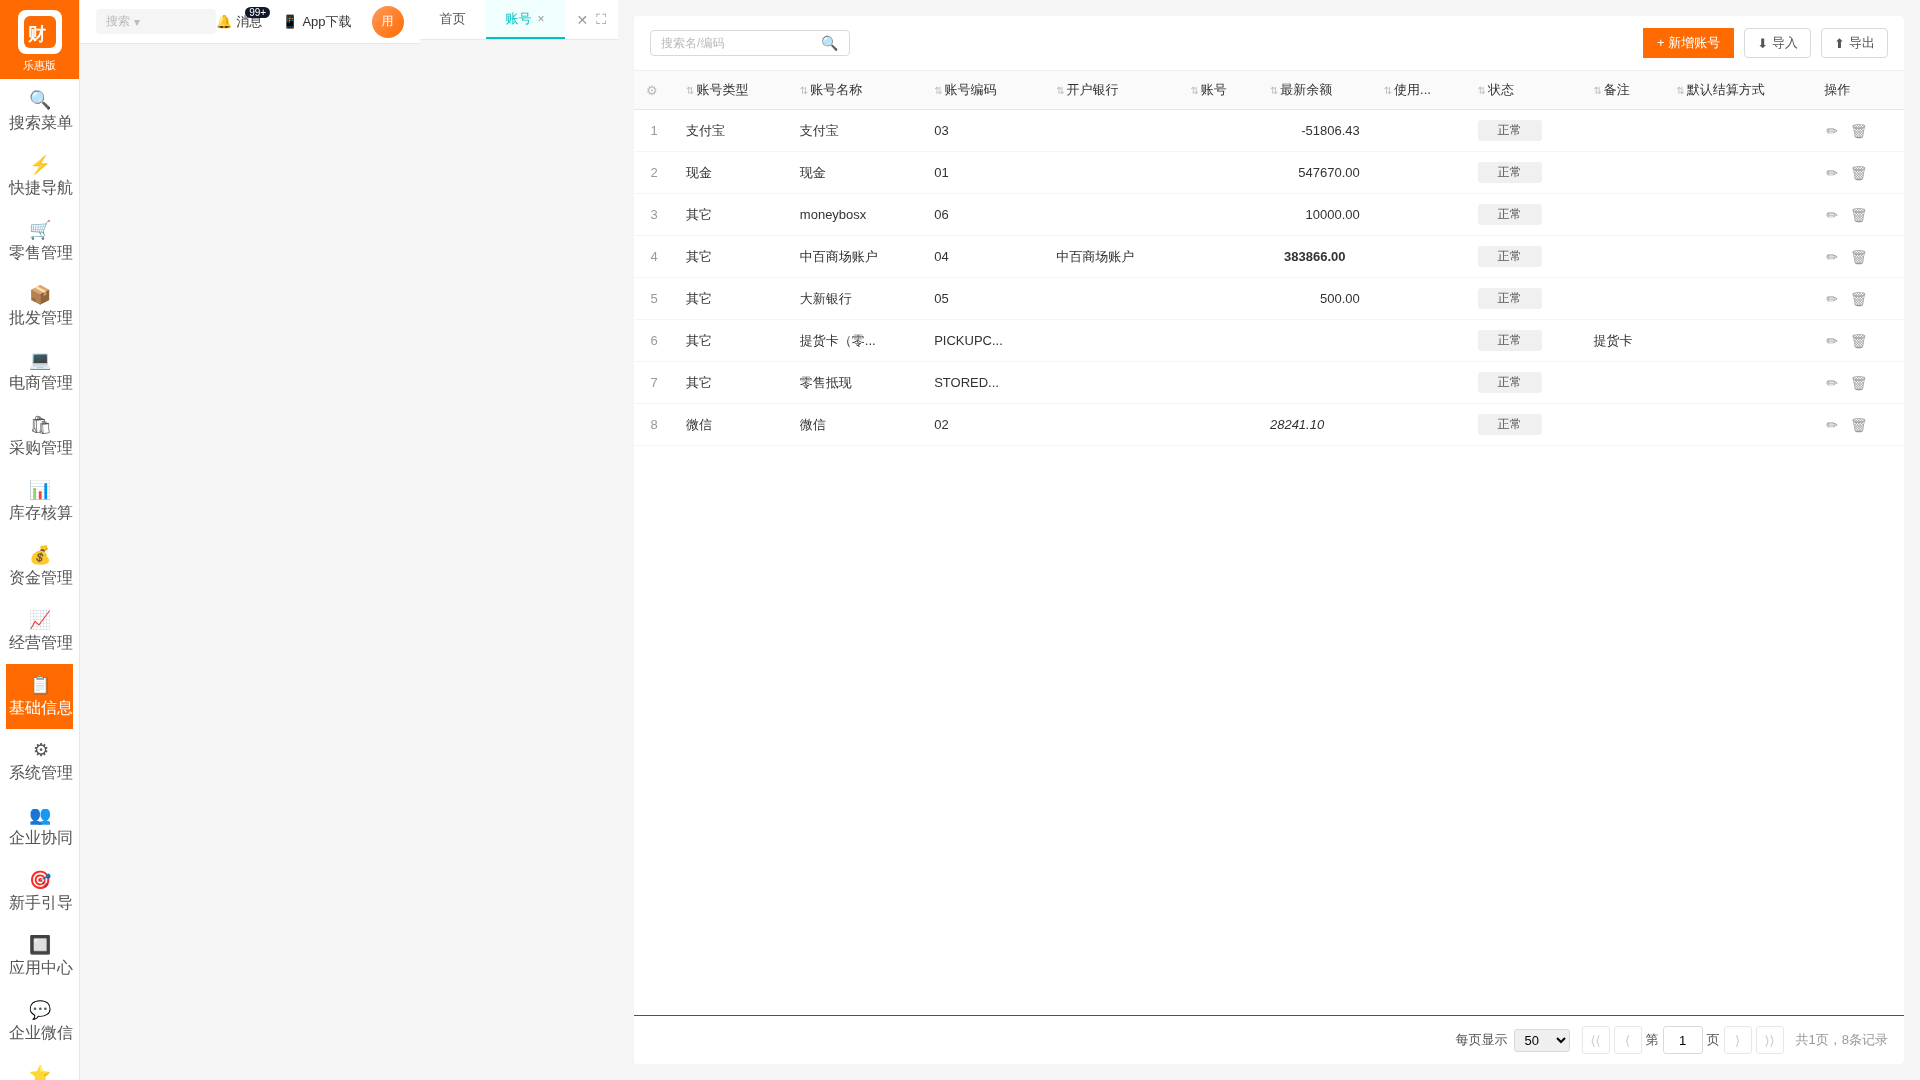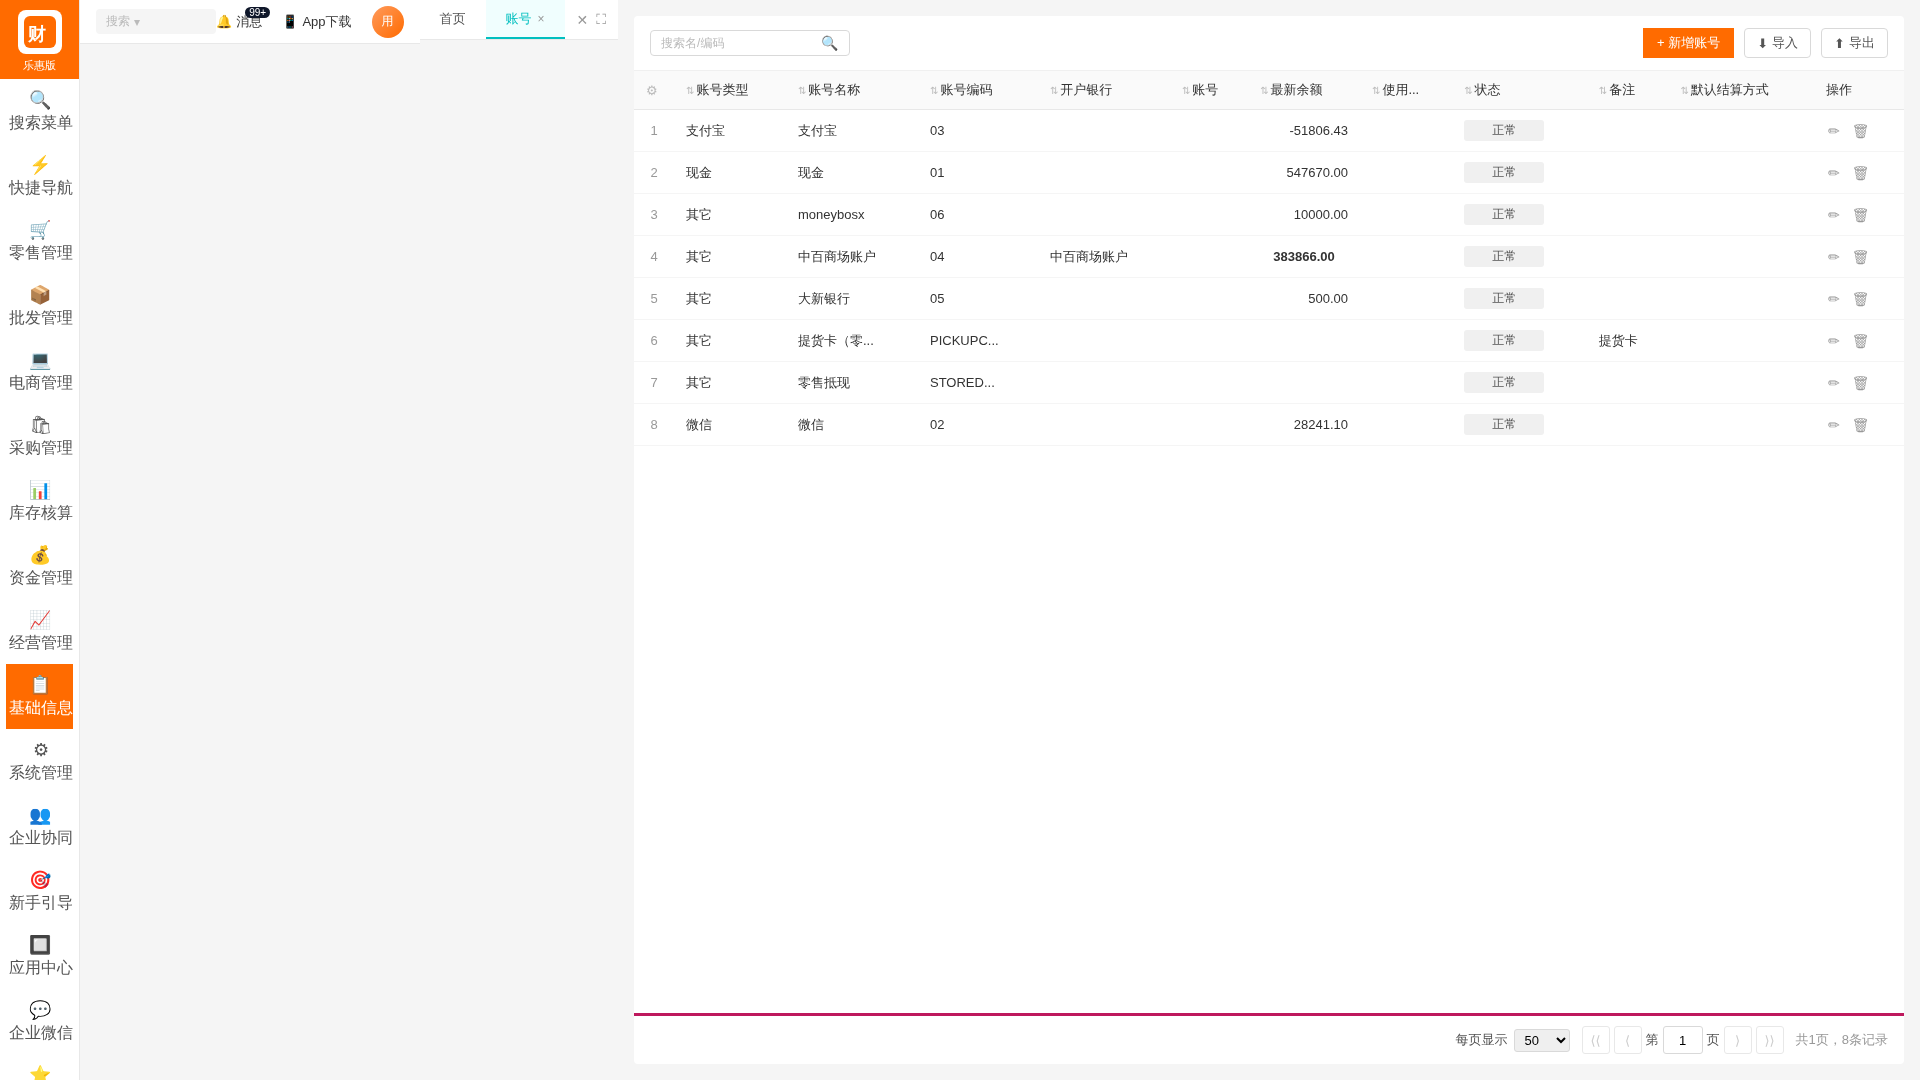--- a/index.html
+++ b/index.html
@@ -284,21 +284,21 @@
     }
     tbody td {
       padding: 10px 12px;
       color: #333;
       white-space: nowrap;
     }
     .row-index { color: #999; text-align: center; width: 40px; }
 
     .status-badge {
       display: inline-block;
-      padding: 2px 28px;
+      padding: 2px 20px;
       border-radius: 3px;
       font-size: 12px;
       background: #f0f0f0;
       color: #555;
     }
     .status-normal {
       background: #f0f0f0;
       color: #555;
     }
 
@@ -312,21 +312,21 @@
       font-size: 14px;
       padding: 2px;
     }
 
     
     .table-footer {
       display: flex;
       align-items: center;
       justify-content: flex-end;
       padding: 10px 16px;
-      border-top: 3px solid #be185d;
+      border-top: 1px solid #be185d;
       gap: 12px;
       flex-shrink: 0;
     }
     .per-page {
       display: flex;
       align-items: center;
       gap: 6px;
       color: #555;
       font-size: 13px;
     }
@@ -711,21 +711,21 @@
       </div>
     </td>
   </tr>
               <tr>
     <td class="row-index">8</td>
     <td>微信</td>
     <td>微信</td>
     <td>02</td>
     <td></td>
     <td></td>
-    <td style="text-align:right;">28241.10</td>
+    <td style="text-align:left;font-style:italic;">28241.10</td>
     <td></td>
     <td>
       <span class="status-badge status-normal">正常</span>
     </td>
     <td></td>
     <td></td>
     <td>
       <div class="action-btns">
         <span class="action-btn" title="编辑">✏</span>
         <span class="action-btn" title="删除">🗑</span>

